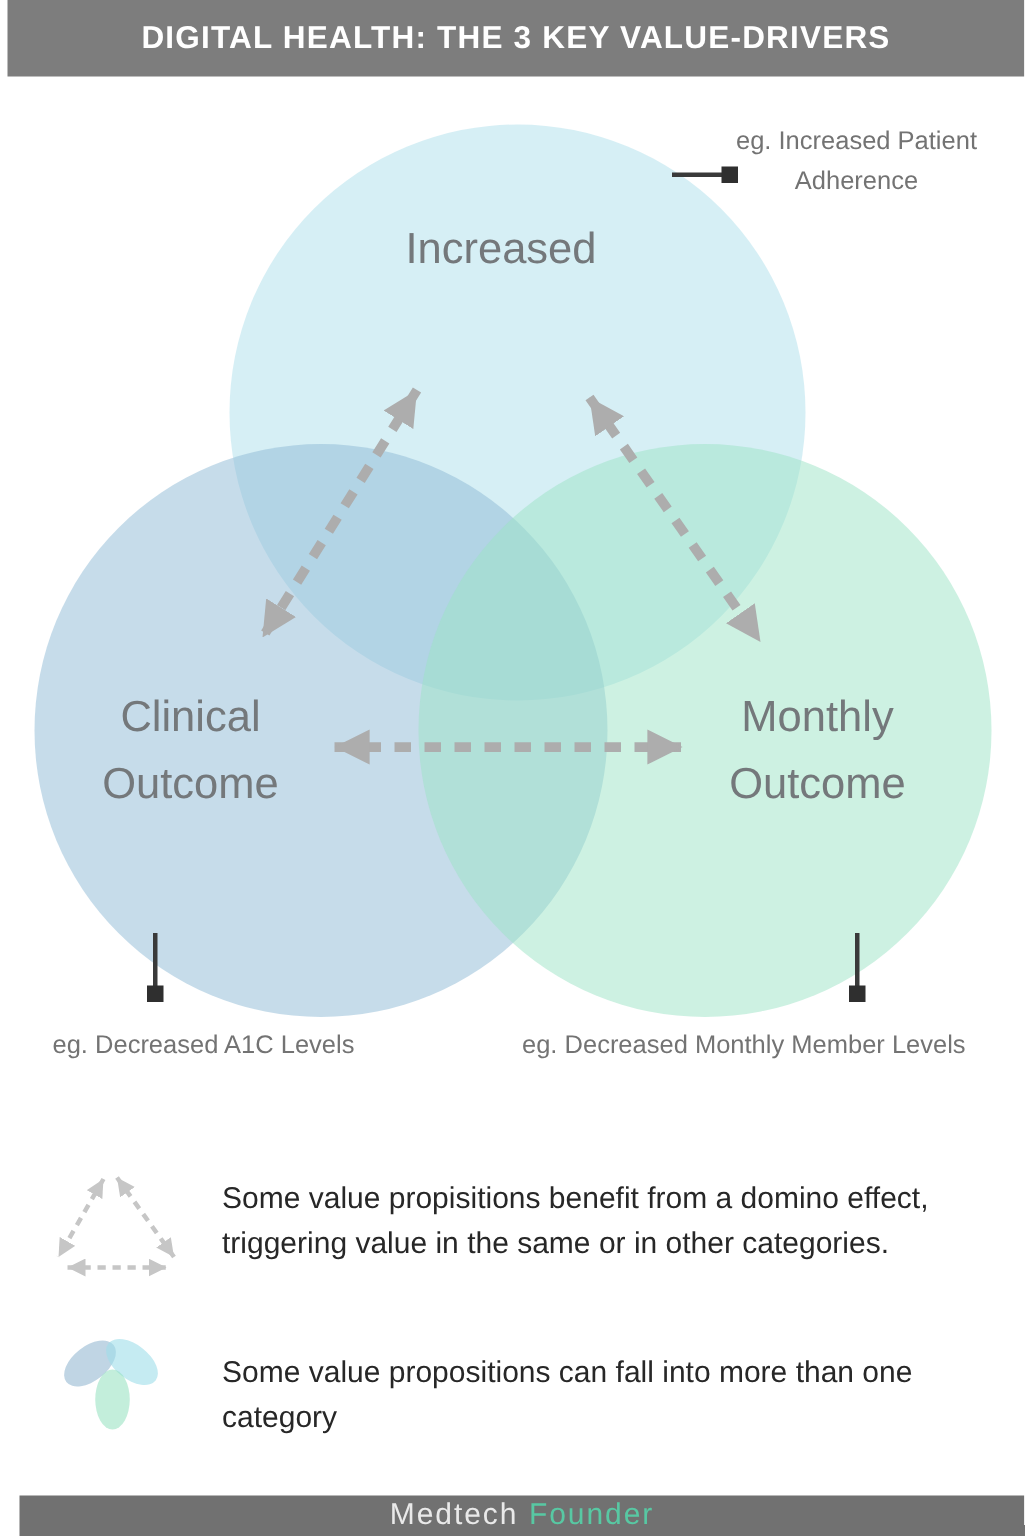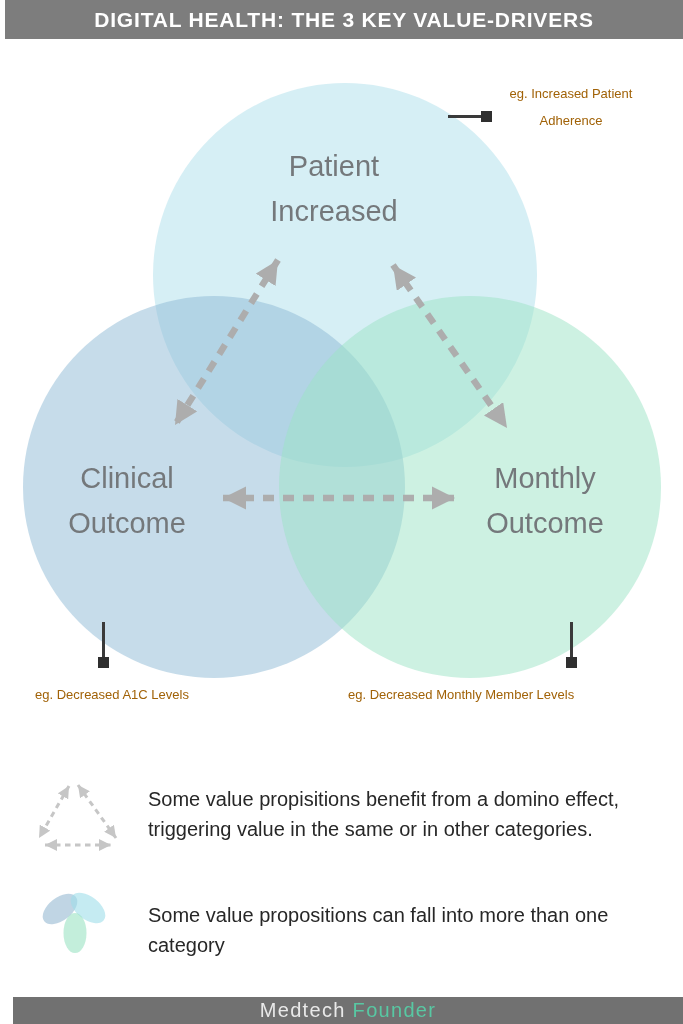--- a/index.html
+++ b/index.html
@@ -2,21 +2,21 @@
 <html><head>
 <meta charset="utf-8">
 <style>
   html,body{margin:0;padding:0;background:#ffffff;}
   .canvas{
     position:relative;width:683px;height:1024px;background:#ffffff;overflow:hidden;
     font-family:"Liberation Sans", sans-serif;
   }
   
   .header-bar{
-    position:absolute;left:5px;right:0;top:0;height:39px;background:#7d7d7d;
+    position:absolute;left:5px;right:0;top:0;height:51px;background:#7d7d7d;
     display:flex;align-items:center;justify-content:center;
   }
   .header-title{
     color:#ffffff;font-weight:700;font-size:21px;letter-spacing:0.8px;
   }
   
   .circle{position:absolute;border-radius:50%;}
   .circle-patient{left:153px;top:83px;width:384px;height:384px;background:rgba(173,223,235,0.5);z-index:1;}
   .circle-clinical{left:23px;top:296px;width:382px;height:382px;background:rgba(141,185,213,0.5);z-index:2;}
   .circle-economic{left:279px;top:296px;width:382px;height:382px;background:rgba(155,227,197,0.5);z-index:3;}
@@ -27,21 +27,21 @@
   .label-patient{left:224px;top:144px;}
   .label-clinical{left:17px;top:456px;}
   .label-economic{left:435px;top:456px;}
   .circle-label span{display:block;}
   
   .arrows-svg{position:absolute;left:0;top:0;z-index:4;pointer-events:none;}
   
   .leader-line-h{position:absolute;background:#3a3a3a;height:3px;z-index:6;}
   .leader-line-v{position:absolute;background:#3a3a3a;width:3px;z-index:6;}
   .leader-square{position:absolute;background:#2f2f2f;width:11px;height:11px;z-index:6;}
-  .annot{position:absolute;color:#a16207;font-size:13px;font-weight:500;z-index:6;}
+  .annot{position:absolute;color:#737373;font-size:17px;font-weight:500;z-index:6;}
   .annot-patient{left:475px;top:80px;width:192px;text-align:center;line-height:27px;}
   .annot-patient span{display:block;}
   .annot-clinical{left:35px;top:687px;}
   .annot-economic{left:348px;top:687px;}
   
   .legend-icon{position:absolute;z-index:6;}
   .legend-text{
     position:absolute;left:148px;width:517px;color:#272727;font-size:20px;
     line-height:30px;z-index:6;
   }
@@ -63,21 +63,20 @@
 
   <div class="header-bar">
     <div class="header-title">DIGITAL HEALTH: THE 3 KEY VALUE-DRIVERS</div>
   </div>
 
   <div class="circle circle-patient"></div>
   <div class="circle circle-clinical"></div>
   <div class="circle circle-economic"></div>
 
   <div class="circle-label label-patient">
-    <span>Patient</span>
     <span>Increased</span>
   </div>
   <div class="circle-label label-clinical">
     <span>Clinical</span>
     <span>Outcome</span>
   </div>
   <div class="circle-label label-economic">
     <span>Monthly</span>
     <span>Outcome</span>
   </div>

